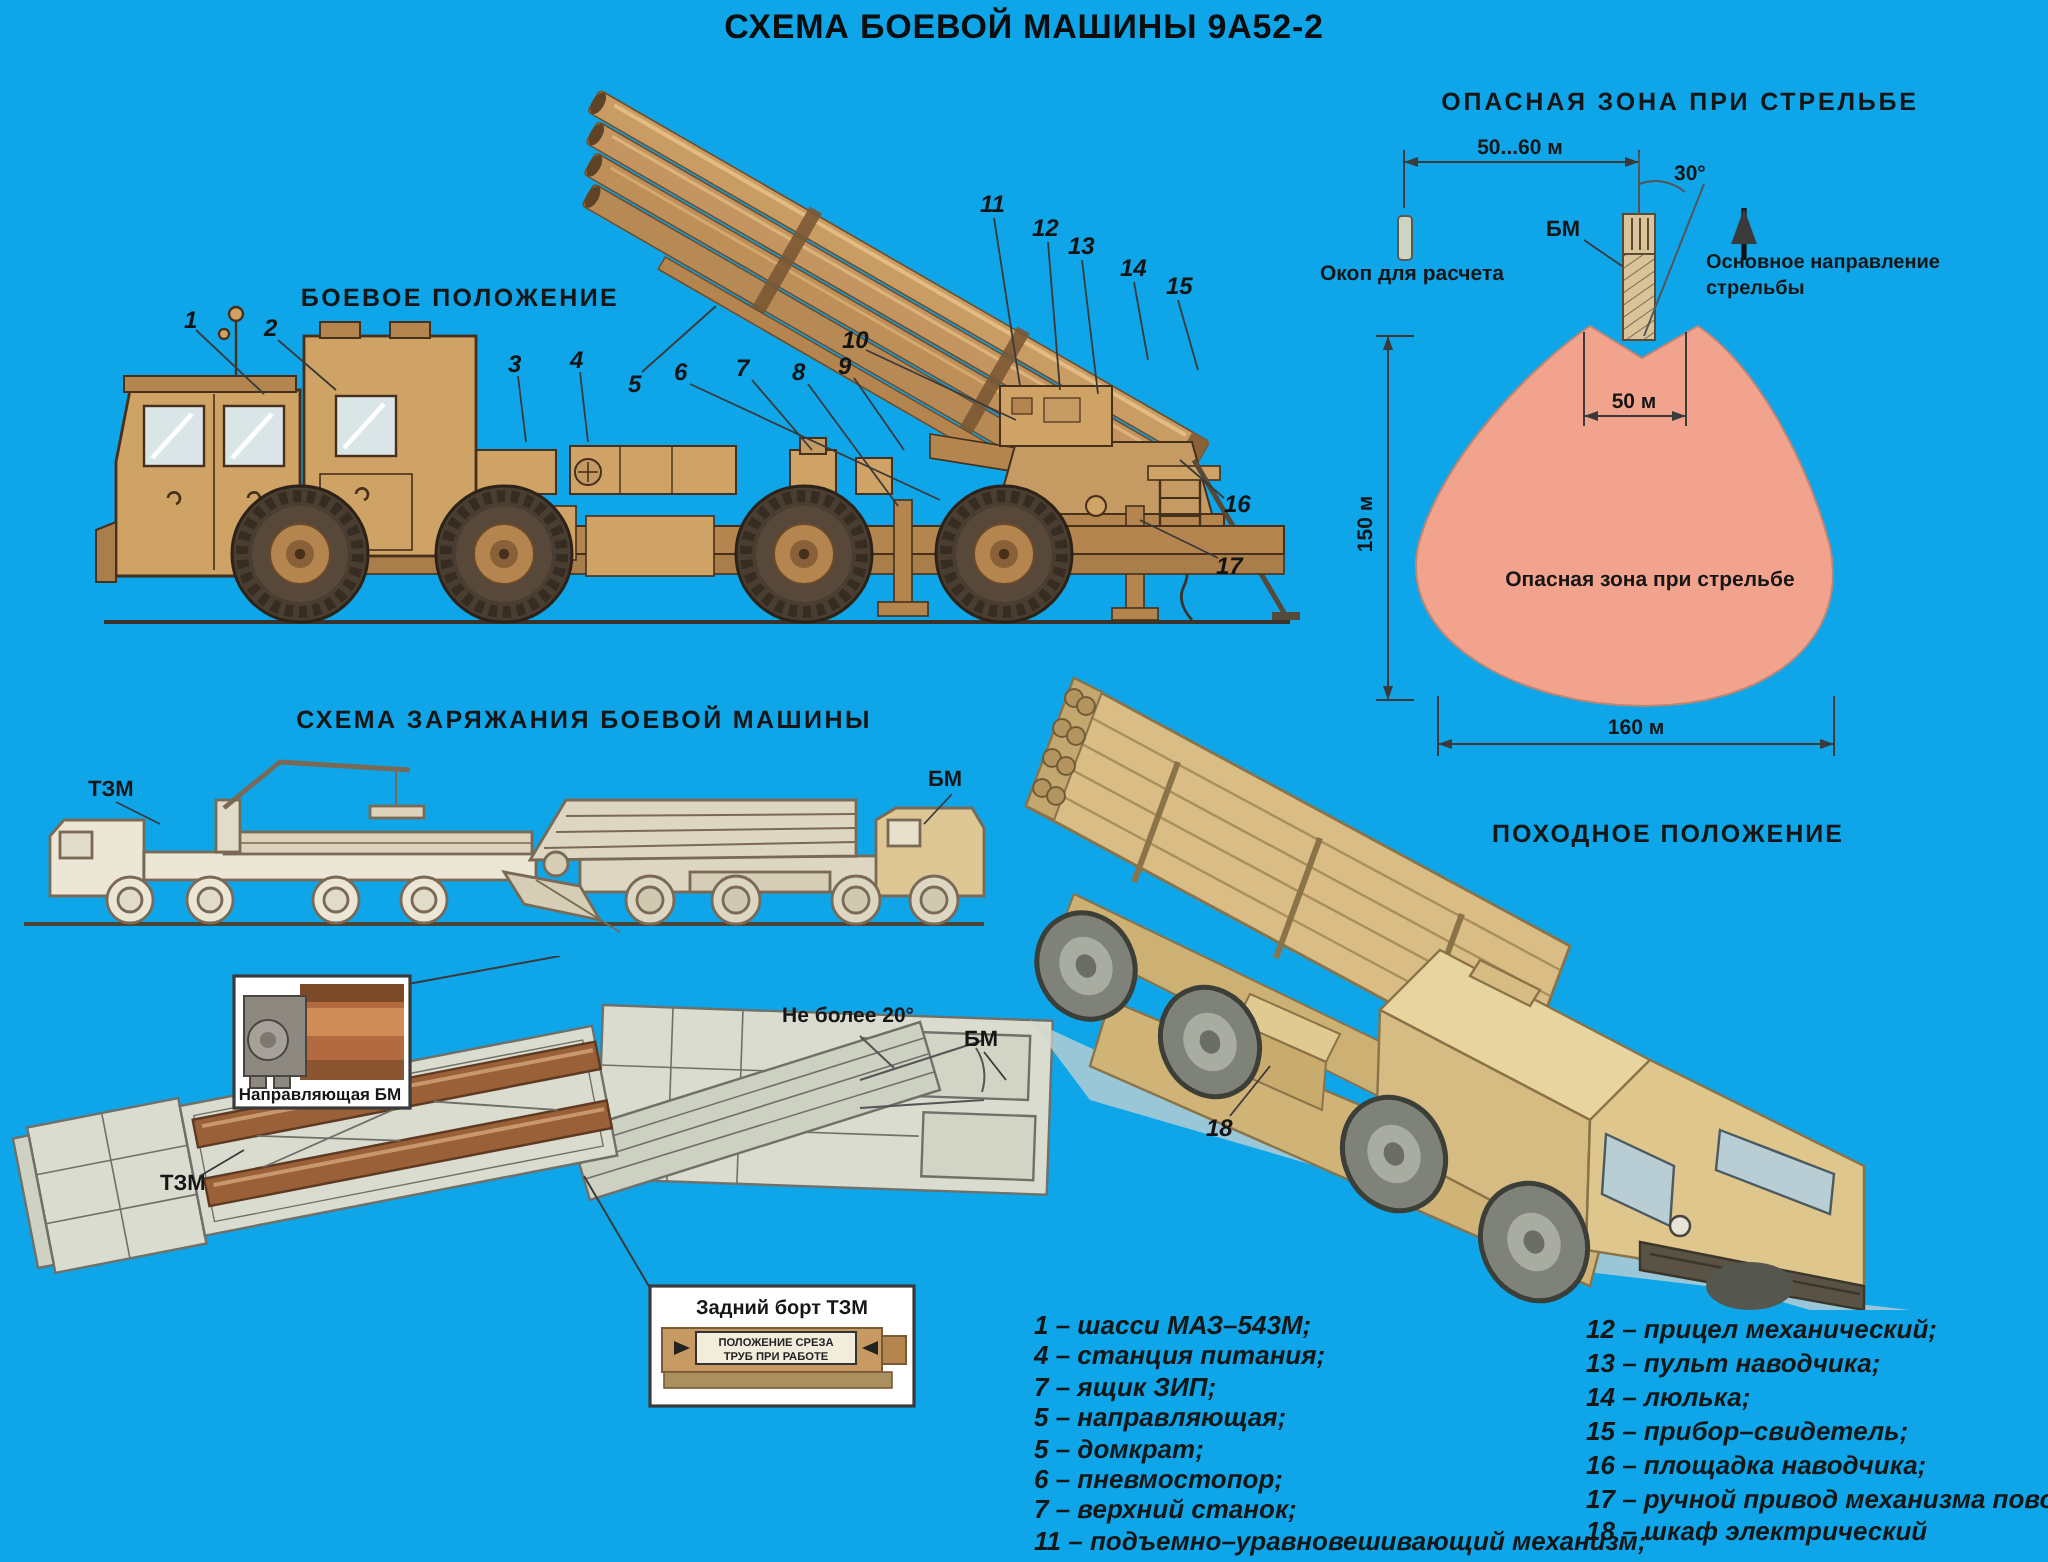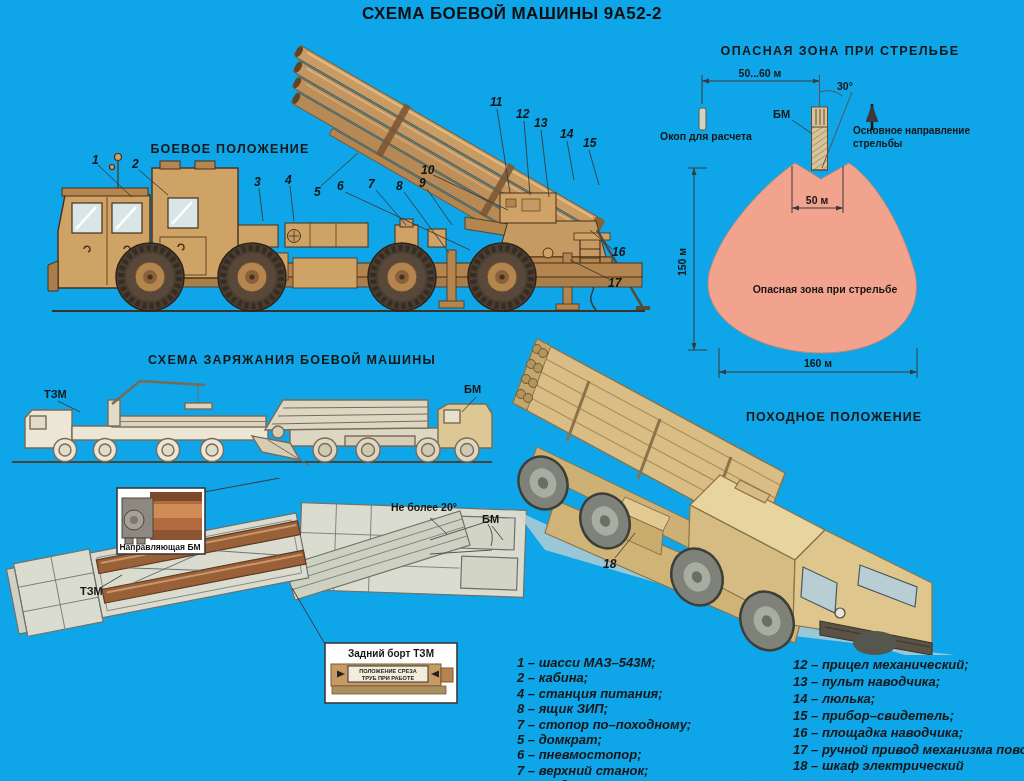--- a/index.html
+++ b/index.html
@@ -474,24 +474,23 @@
     </g>
 
     <line x1="130" y1="233" x2="150" y2="208" stroke="#3a3a3a" stroke-width=".9"></line>
     <text class="callout" x="118" y="243">18</text>
 
     <text x="261" y="96" class="svgbold" font-size="12.5" letter-spacing="1">ПОХОДНОЕ ПОЛОЖЕНИЕ</text>
   </svg>
 
   <div class="abs legend-col legend-left">
     <div>1 – шасси МАЗ–543М;</div>
-    <div>2 – кабина;</div>
     <div>4 – станция питания;</div>
-    <div>8 – ящик ЗИП;</div>
-    <div>7 – стопор по–походному;</div>
+    <div>7 – ящик ЗИП;</div>
+    <div>5 – направляющая;</div>
     <div>5 – домкрат;</div>
     <div>6 – пневмостопор;</div>
     <div>7 – верхний станок;</div>
     <div>11 – подъемно–уравновешивающий механизм;</div>
   </div>
   <div class="abs legend-col legend-right">
     <div>12 – прицел механический;</div>
     <div>13 – пульт наводчика;</div>
     <div>14 – люлька;</div>
     <div>15 – прибор–свидетель;</div>

